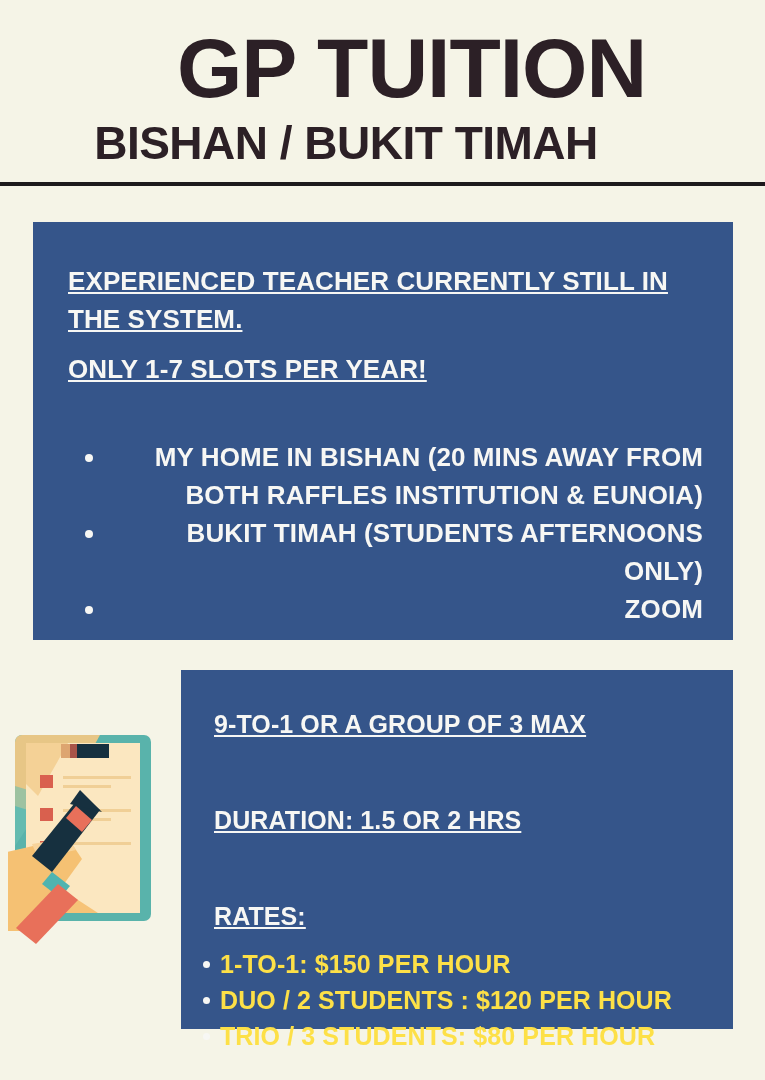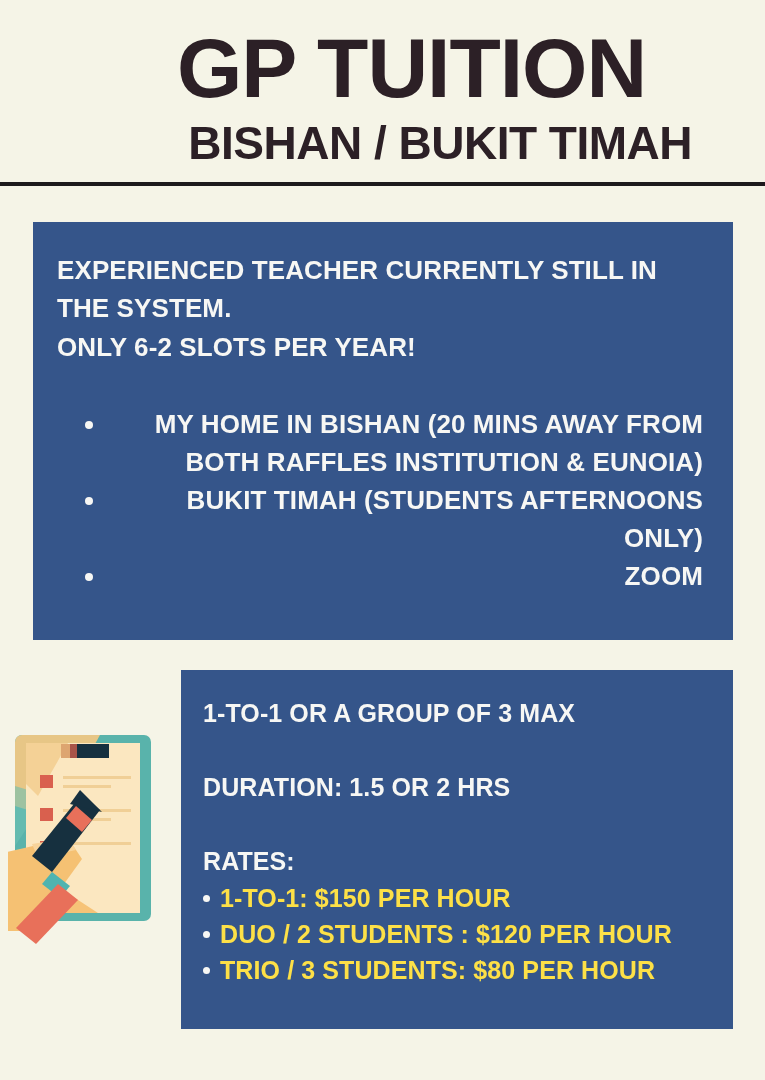--- a/index.html
+++ b/index.html
@@ -42,21 +42,21 @@
     letter-spacing: -1px;
     color: #2c2026;
     white-space: nowrap;
     padding-left: 29px;
   }
   #title-sub {
     position: absolute;
     left: 0;
     top: 120px;
     width: 692px;
-    text-align: right;
+    text-align: center;
     font-size: 46px;
     line-height: 46px;
     font-weight: bold;
     letter-spacing: -0.5px;
     color: #2c2026;
     white-space: nowrap;
   }
   #header-rule {
     position: absolute;
     left: 0;
@@ -86,21 +86,22 @@
     height: 359px;
     padding: 24px 20px 0 21px;
   }
 
   .ptext {
     color: #f7f7f4;
     font-size: 26px;
     line-height: 38px;
     font-weight: bold;
     letter-spacing: 0.1px;
-    margin: 1px;
+    margin: 12px;
+    text-decoration: underline;
   }
   #panel-pricing .ptext {
     font-size: 25px;
     line-height: 36px;
   }
   .spacer-line {
     height: 38px;
   }
   #panel-pricing .spacer-line {
     height: 36px;
@@ -175,21 +176,21 @@
 <div id="poster">
 
   <div id="header">
     <div id="title-main">GP TUITION</div>
     <div id="title-sub">BISHAN / BUKIT TIMAH</div>
     <div id="header-rule"></div>
   </div>
 
   <div class="panel" id="panel-info">
     <p class="ptext">EXPERIENCED TEACHER CURRENTLY STILL IN THE SYSTEM.</p>
-    <p class="ptext">ONLY 6-2 SLOTS PER YEAR!</p>
+    <p class="ptext">ONLY 1-7 SLOTS PER YEAR!</p>
     <div class="spacer-line"></div>
     <ul class="bullets">
       <li>MY HOME IN BISHAN (20 MINS AWAY FROM BOTH RAFFLES INSTITUTION &amp; EUNOIA)</li>
       <li>BUKIT TIMAH (STUDENTS AFTERNOONS ONLY)</li>
       <li>ZOOM</li>
     </ul>
   </div>
 
   <div id="illustration">
     <svg width="165" height="220" viewBox="0 0 165 220" xmlns="http://www.w3.org/2000/svg">
@@ -242,21 +243,21 @@
 
       <path d="M 68 80 L 84 94 L 74 106 L 58 92 Z" fill="#e8705a"></path>
 
       <path d="M 44 146 L 62 160 L 52 172 L 34 158 Z" fill="#4fb4b0"></path>
 
       <path d="M 50 158 L 70 174 L 28 218 L 8 202 Z" fill="#e8705a"></path>
     </svg>
   </div>
 
   <div class="panel" id="panel-pricing">
-    <p class="ptext">1-TO-1 OR A GROUP OF 3 MAX</p>
+    <p class="ptext">9-TO-1 OR A GROUP OF 3 MAX</p>
     <div class="spacer-line"></div>
     <p class="ptext">DURATION: 1.5 OR 2 HRS</p>
     <div class="spacer-line"></div>
     <p class="ptext">RATES:</p>
     <ul class="rates">
       <li>1-TO-1: $150 PER HOUR</li>
       <li>DUO / 2 STUDENTS : $120 PER HOUR</li>
       <li>TRIO / 3 STUDENTS: $80 PER HOUR</li>
     </ul>
   </div>

